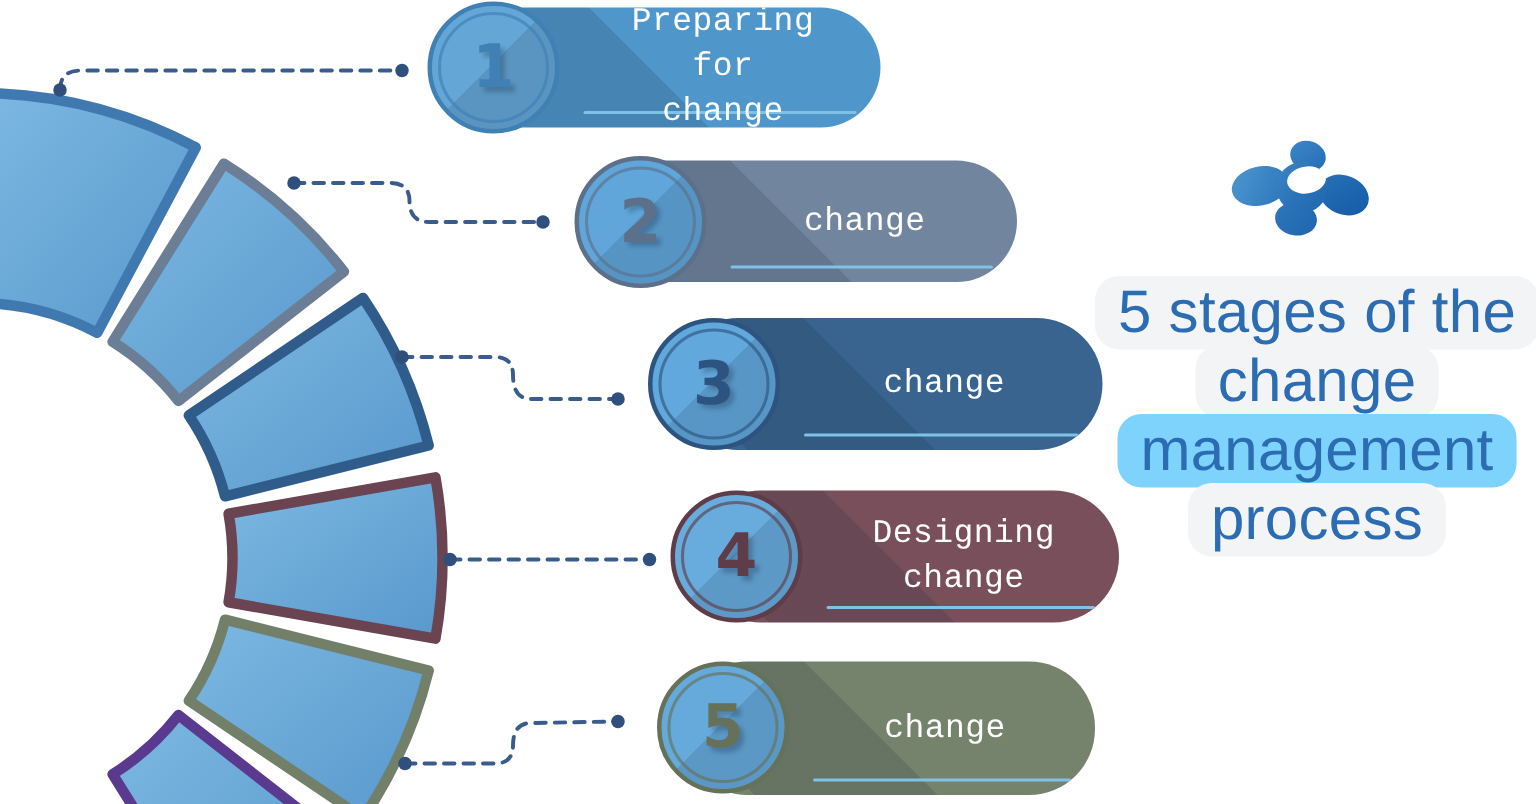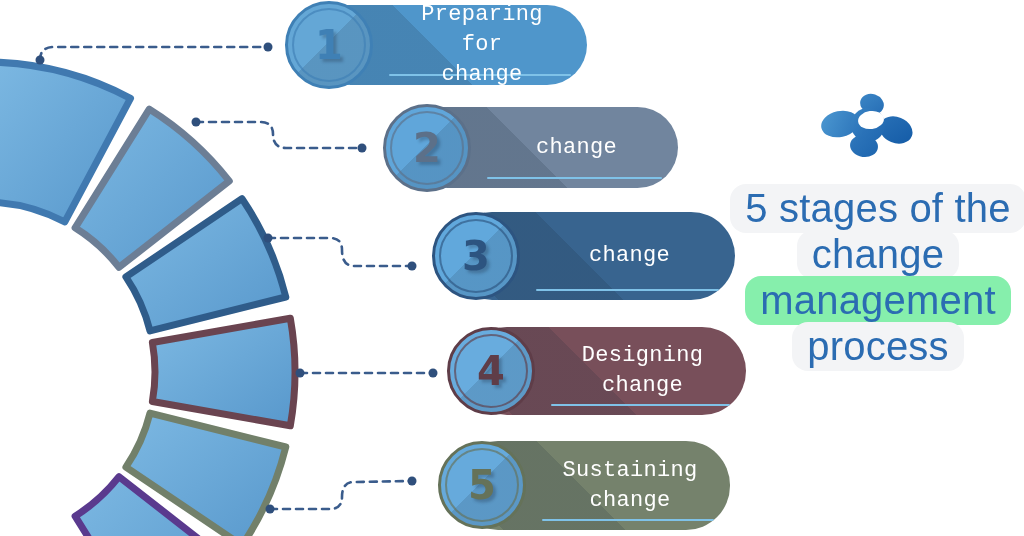--- a/index.html
+++ b/index.html
@@ -167,21 +167,20 @@
   <div class="stage-circle" style="top:0px;">
     <span class="stage-number">4</span>
   </div>
 </div>
 
 <div class="stage-row" style="left: 438px; top: 441px; width: 292px; height: 89px; --pill: #75826c; --circle: #66aadc; --dark: #657259; --accent: #7fc2e8;">
   <div class="pill">
     <div class="pill-shadow"></div>
     <div class="pill-accent"></div>
     <div class="pill-label">
-      <span>Sustaining</span>
       <span>change</span>
     </div>
   </div>
   <div class="stage-circle" style="top:0px;">
     <span class="stage-number">5</span>
   </div>
 </div>
 
 <svg class="logo" width="96" height="68" viewBox="0 0 96 68">
   <defs>
@@ -197,15 +196,15 @@
     <ellipse cx="76" cy="38" rx="17" ry="13" transform="rotate(22 76 38)"></ellipse>
     <ellipse cx="44" cy="54" rx="14" ry="11" transform="rotate(8 44 54)"></ellipse>
     <circle cx="48" cy="33" r="17"></circle>
   </g>
   <ellipse cx="51" cy="28" rx="13" ry="9" transform="rotate(-8 51 28)" fill="#ffffff"></ellipse>
 </svg>
 
 <div class="title-block">
   <span class="title-line" style="color: rgb(43, 108, 178); background: rgb(243, 244, 246);">5 stages of the</span>
   <span class="title-line" style="color: rgb(43, 108, 178); background: rgb(243, 244, 246);">change</span>
-  <span class="title-line" style="color: rgb(43, 108, 178); background: #86efac;">management</span>
+  <span class="title-line" style="color: rgb(43, 108, 178); background: #7dd3fc;">management</span>
   <span class="title-line" style="color: rgb(43, 108, 178); background: rgb(243, 244, 246);">process</span>
 </div>
 
 </body></html>

